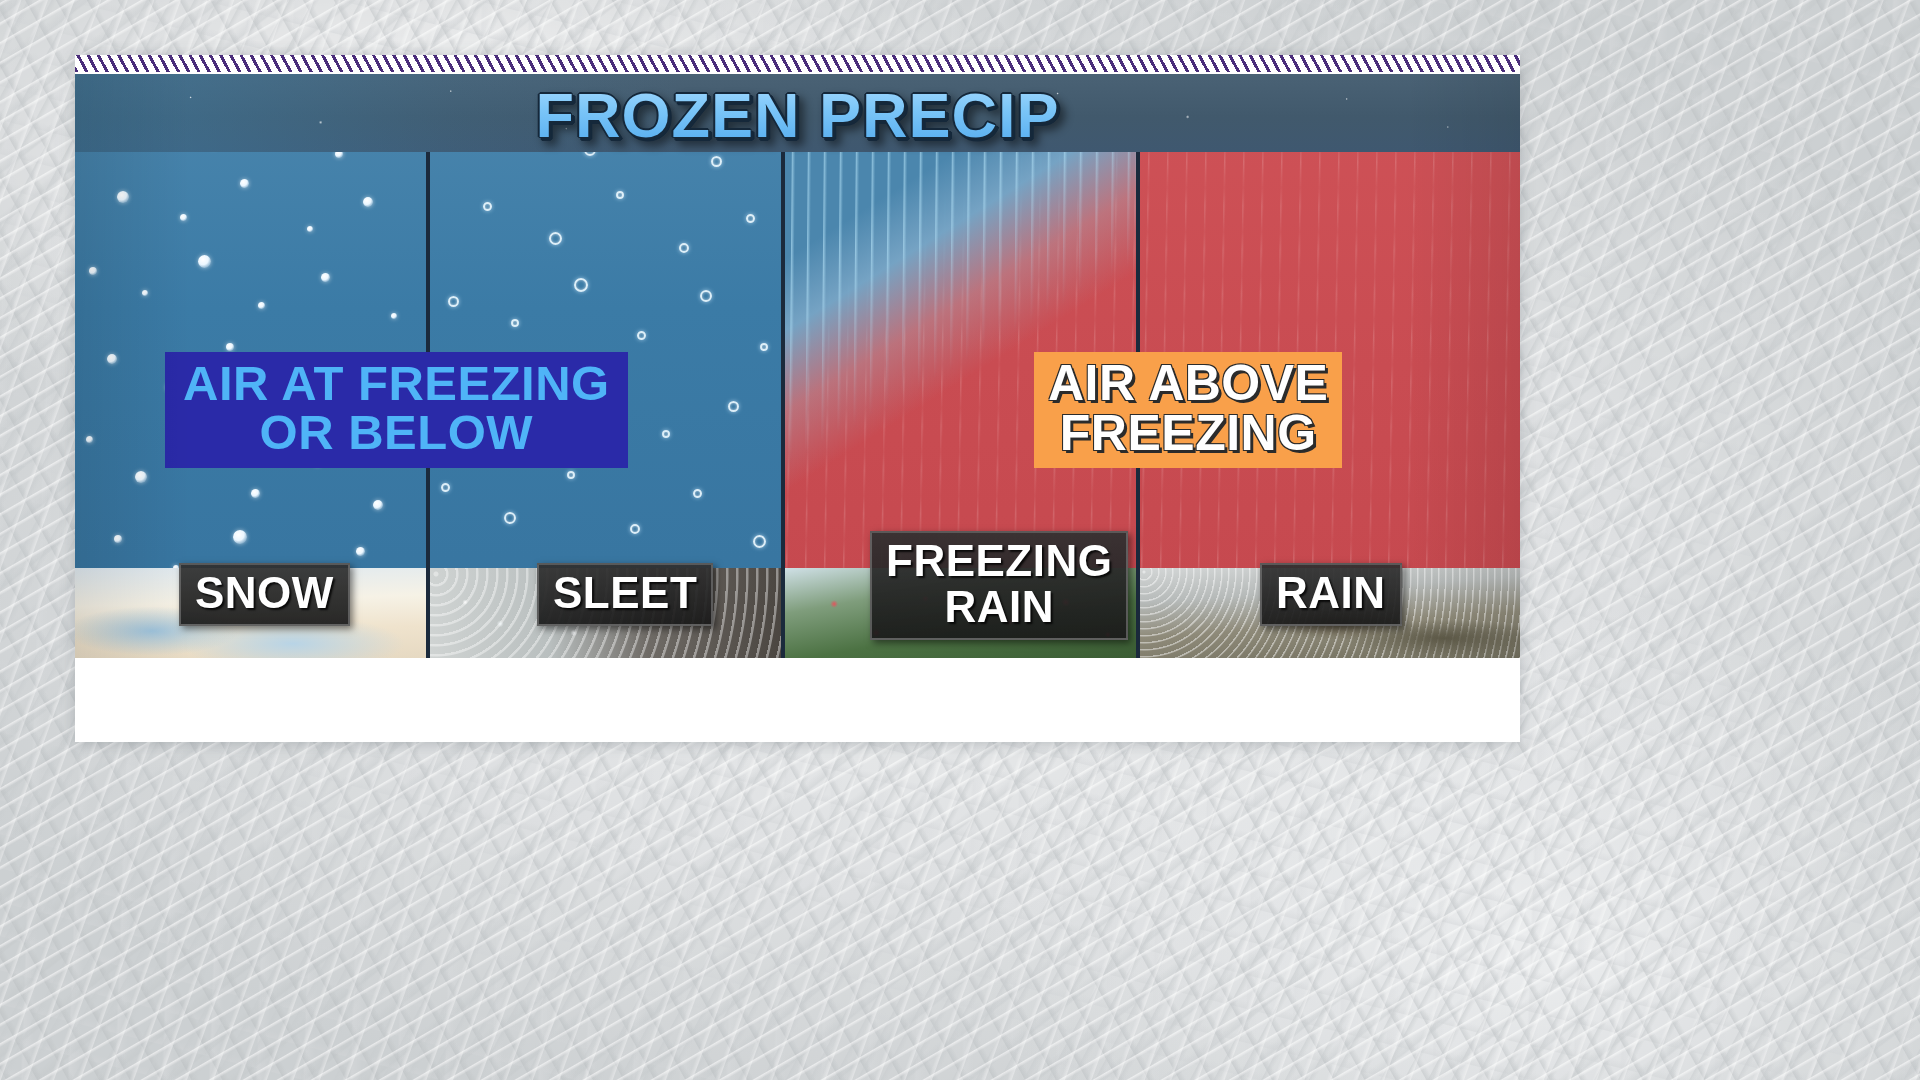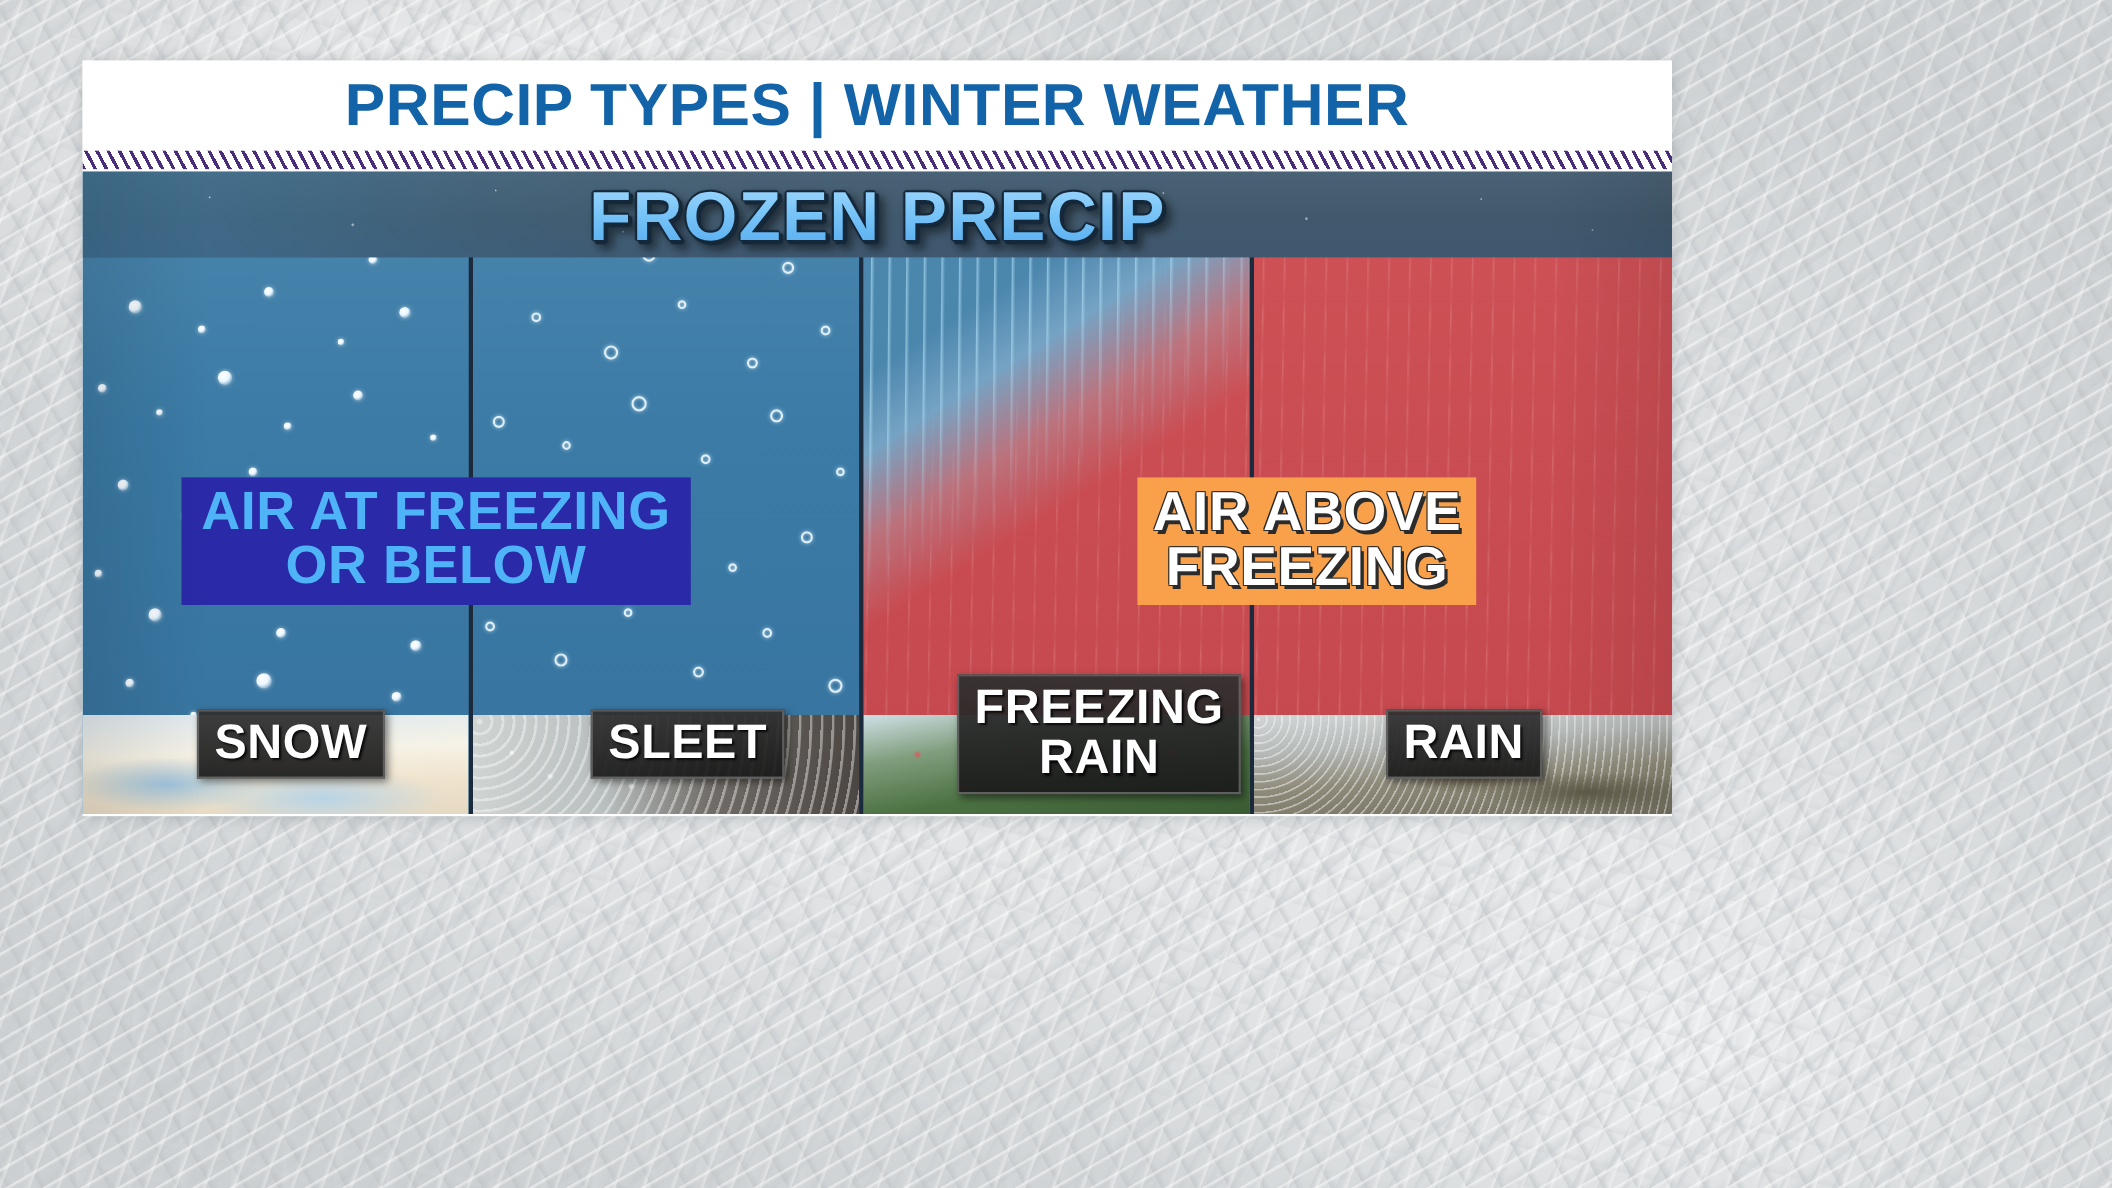--- a/index.html
+++ b/index.html
@@ -301,23 +301,20 @@
     background: linear-gradient(90deg, rgba(0,0,0,.10) 0%, rgba(0,0,0,0) 8%, rgba(0,0,0,0) 92%, rgba(0,0,0,.08) 100%);
   }
 </style>
 </head>
 <body>
 
 <div id="frost-bg"></div>
 
 <div id="graphic-card">
 
-  <div id="title-bar">
-    <div id="title-text">PRECIP TYPES | WINTER WEATHER</div>
-  </div>
 
   <div id="stripe-divider"></div>
 
   <div id="scene">
 
     <div id="panels">
 
       <div class="panel p1">
         <div class="sky-blue"></div>
         <div class="snowdots">

